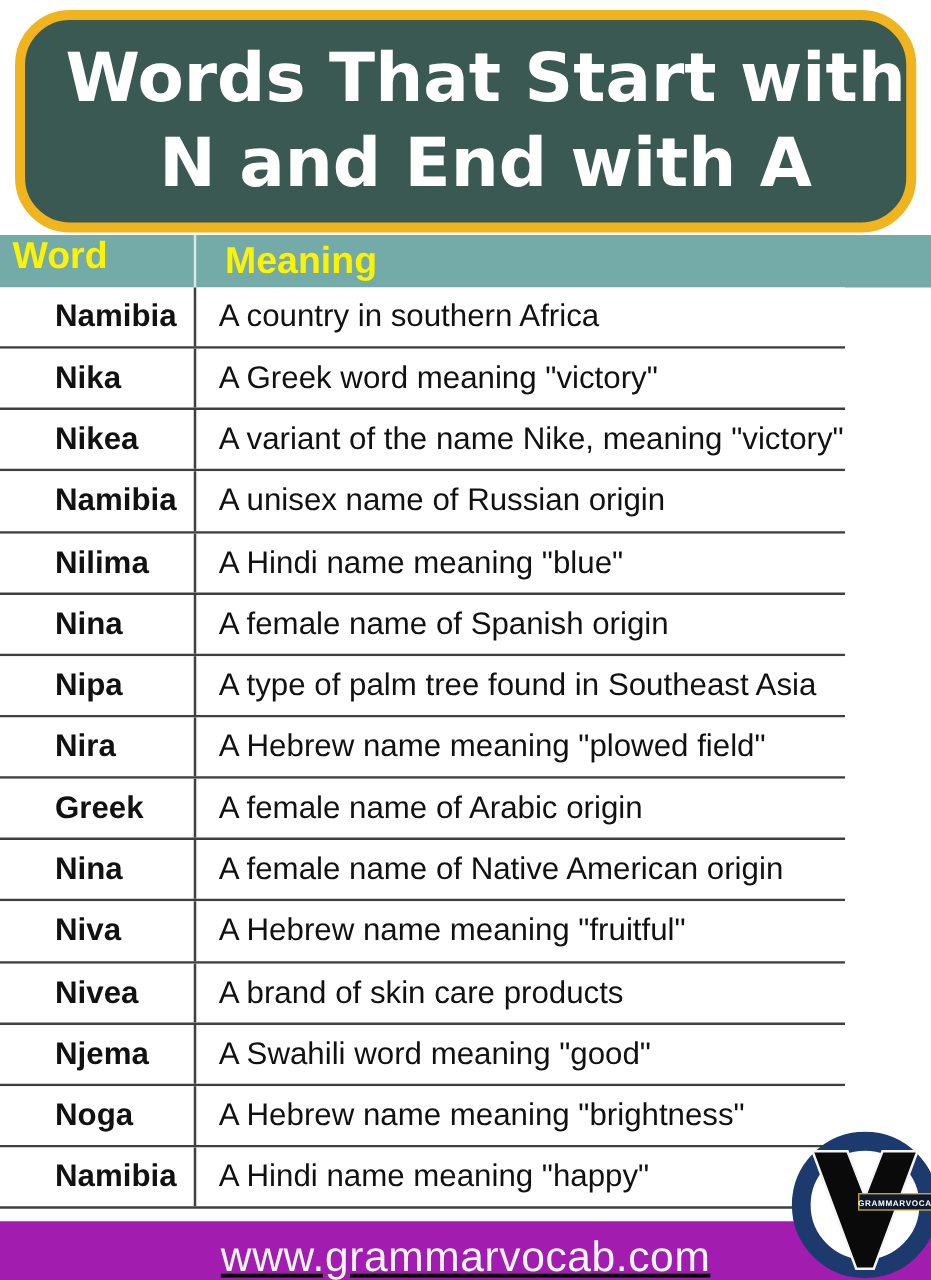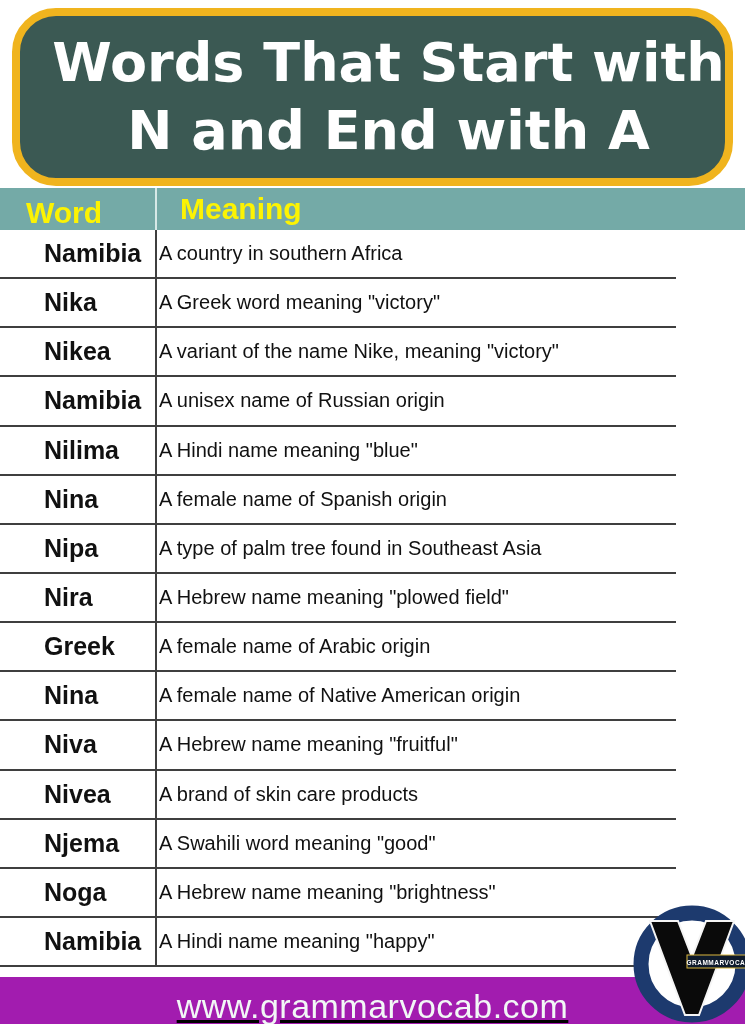--- a/index.html
+++ b/index.html
@@ -17,40 +17,40 @@
     color:#ffffff;font-weight:bold;font-size:54px;line-height:68px;
     font-family:"DejaVu Sans","Liberation Sans",sans-serif;
     letter-spacing:0px;white-space:nowrap;
   }
   .thead{
     position:absolute;top:188px;left:0;width:745px;height:42px;
     background:#74aaa7;display:flex;
   }
   .thead-col1{
     width:157px;box-sizing:border-box;border-right:2px solid #d7e9e7;
-    display:flex;align-items:flex-end;padding-left:26px;
+    display:flex;align-items:flex-start;padding-left:10px;
   }
   .thead-col2{flex:1;display:flex;align-items:center;padding-left:13px;margin-left:10px;}
   .th-text{color:#fcf303;font-weight:bold;font-size:30px;white-space:nowrap;}
   .tbody{
     position:absolute;top:230px;left:0;width:676px;height:737px;
     display:flex;flex-direction:column;border-radius:25px;
   }
   .trow{
     flex:1;display:flex;box-sizing:border-box;border-bottom:2px solid #3f3f3f;
     background:#ffffff;
   }
   .cell-word{
     width:157px;box-sizing:border-box;border-right:2px solid #3f3f3f;
     display:flex;align-items:center;padding-left:44px;
     font-weight:bold;font-size:25px;color:#111111;white-space:nowrap;
   }
   .cell-meaning{
-    flex:1;display:flex;align-items:center;padding-left:2px;
-    font-size:20px;color:#111111;white-space:nowrap;
+    flex:1;display:flex;align-items:center;padding-left:18px;
+    font-size:25px;color:#111111;white-space:nowrap;
   }
   .footer-bar{
     position:absolute;top:977px;left:0;width:745px;height:58px;background:#a21caf;
     display:flex;align-items:center;justify-content:center;text-decoration:underline;
   }
   .footer-text{color:#f2f7f6;font-size:34px;letter-spacing:0.5px;white-space:nowrap;}
   .logo{position:absolute;left:632px;top:905px;width:118px;height:119px;}
 </style>
 </head>
 <body>

